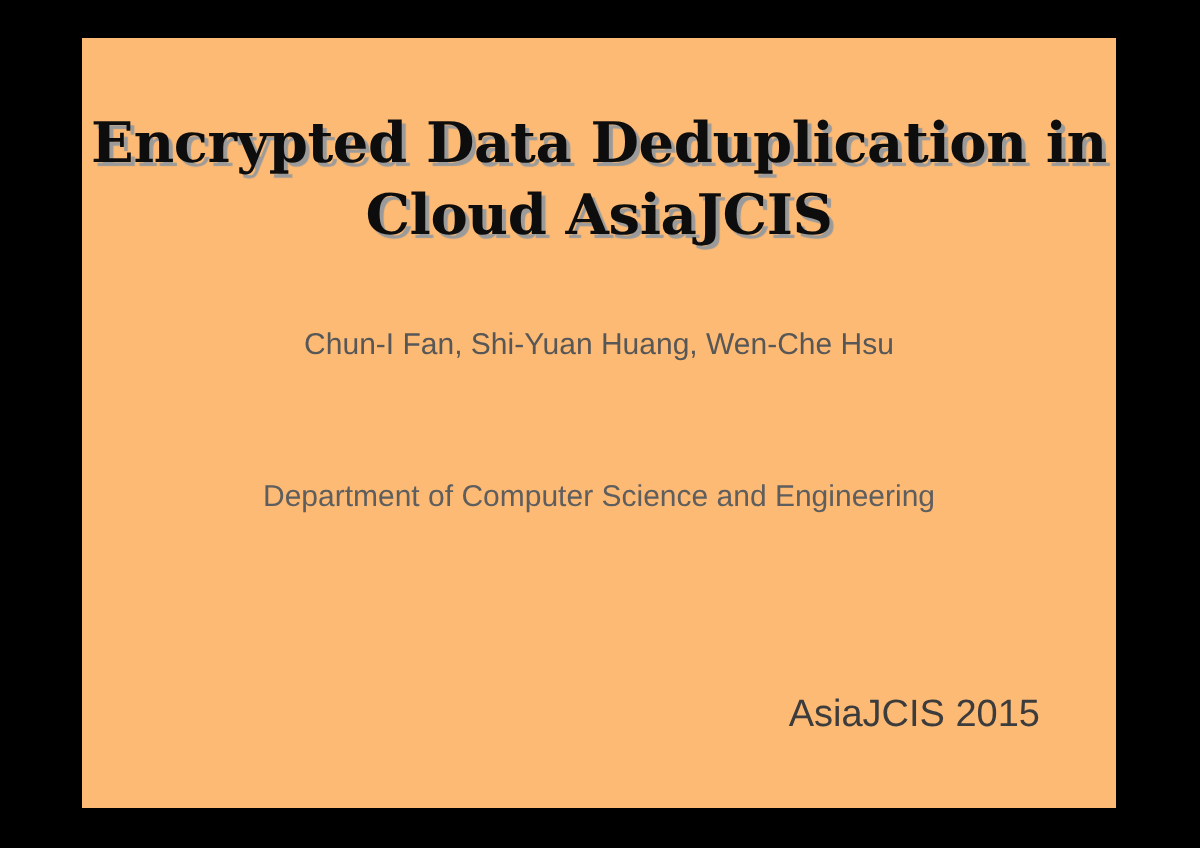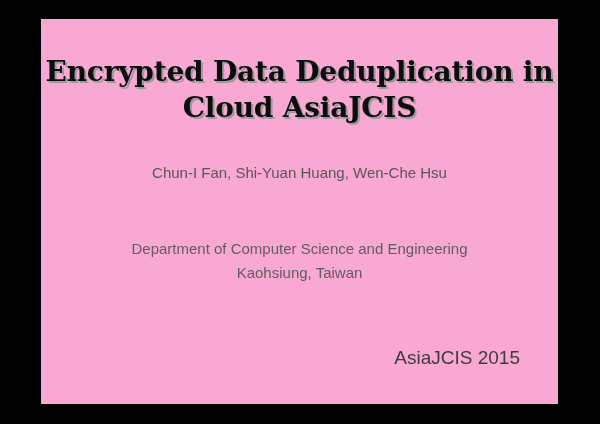--- a/index.html
+++ b/index.html
@@ -17,21 +17,21 @@
     overflow: hidden;
   }
 
   
   #slide {
     position: absolute;
     left: 41px;
     top: 19px;
     width: 517px;
     height: 385px;
-    background: #f9a8d4;
+    background: #fdba74;
     overflow: hidden;
   }
 
   
   .title-block {
     position: absolute;
     left: 0;
     top: 35px;
     width: 100%;
     text-align: center;
@@ -113,21 +113,20 @@
       <div class="title-line">Encrypted Data Deduplication in</div>
       <div class="title-line">Cloud AsiaJCIS</div>
     </div>
 
     <div class="authors-block">
       <div class="authors-line">Chun-I Fan, Shi-Yuan Huang, Wen-Che Hsu</div>
     </div>
 
     <div class="affiliation-block">
       <div class="affiliation-line">Department of Computer Science and Engineering</div>
-      <div class="affiliation-line">Kaohsiung, Taiwan</div>
     </div>
 
     <div class="conference-block">
       <div class="conference-line">AsiaJCIS 2015</div>
     </div>
 
   </div>
 </div>
 
 </body></html>

